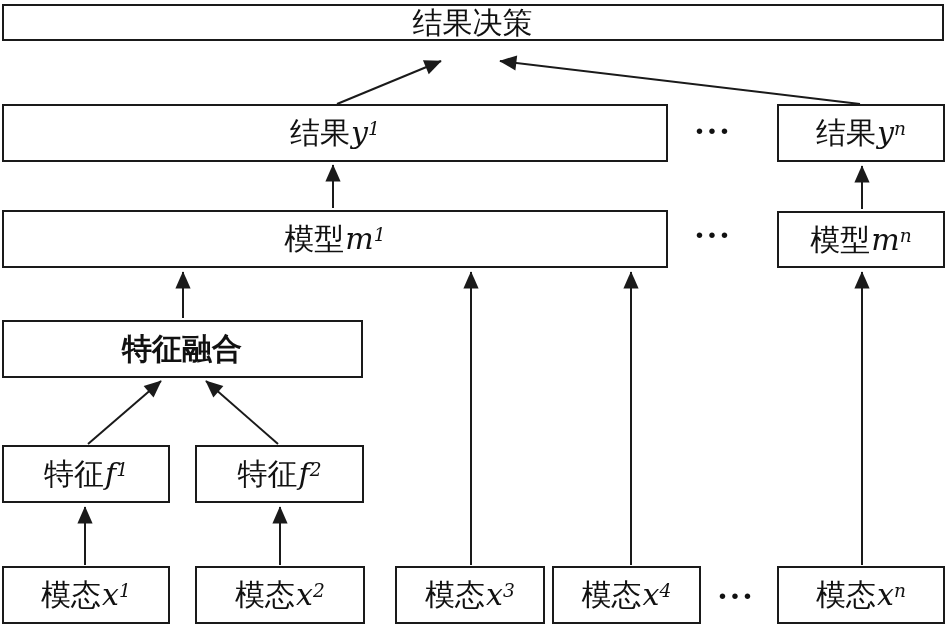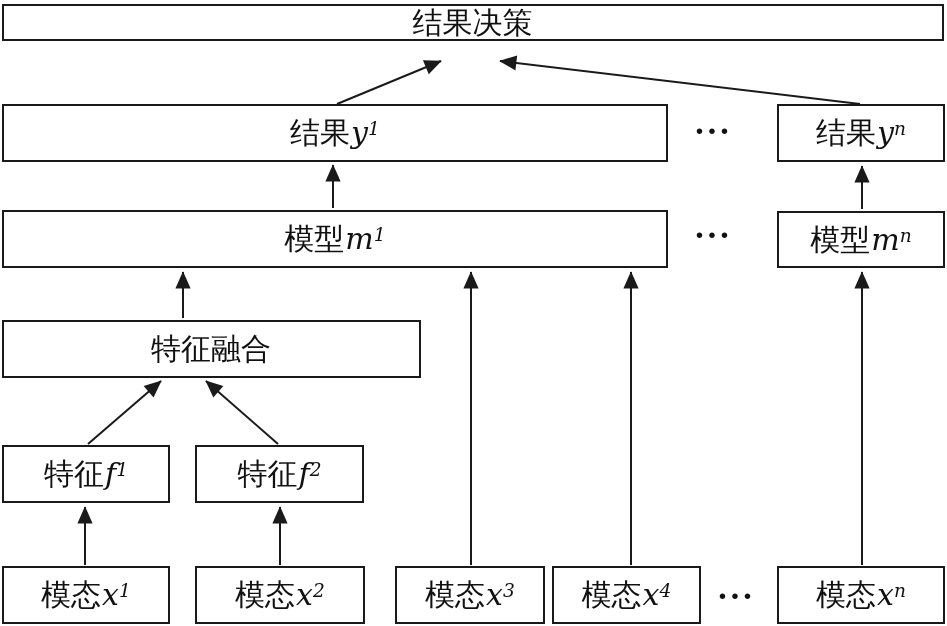--- a/index.html
+++ b/index.html
@@ -134,21 +134,21 @@
   </div>
 
   <div class="node" style="left:777px; top:211px; width:168px; height:57px;">
     <span class="label-row">
         <span>模型</span>
         <span class="mvar">m</span>
         <span class="msub">n</span>
       </span>
   </div>
 
-  <div class="node" style="left:2px; top:320px; width:419px; height:58px;">
+  <div class="node" style="left:2px; top:320px; width:361px; height:58px;font-weight:bold;">
     <span class="label-row">
         <span>特征融合</span>
         <span class="mvar"></span>
         <span class="msub"></span>
       </span>
   </div>
 
   <div class="node" style="left:2px; top:445px; width:168px; height:58px;">
     <span class="label-row">
         <span>特征</span>

